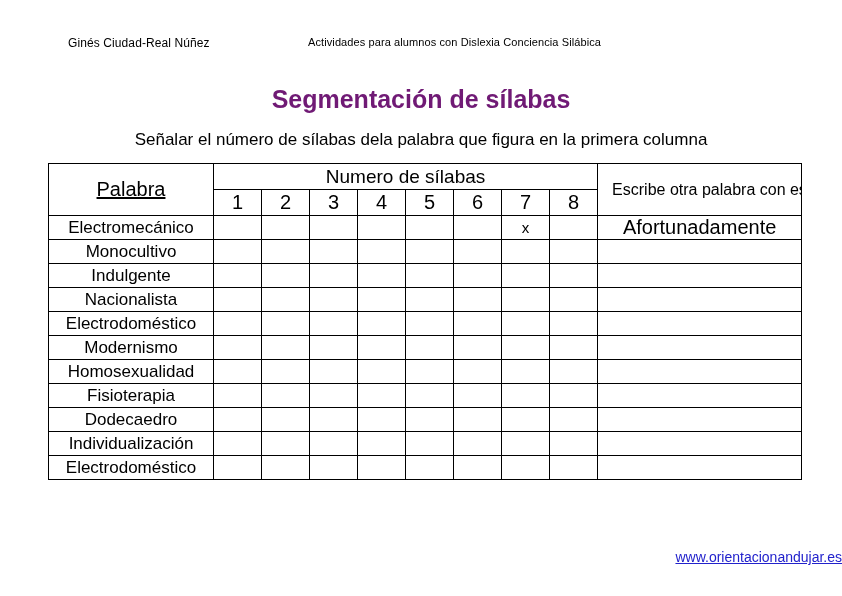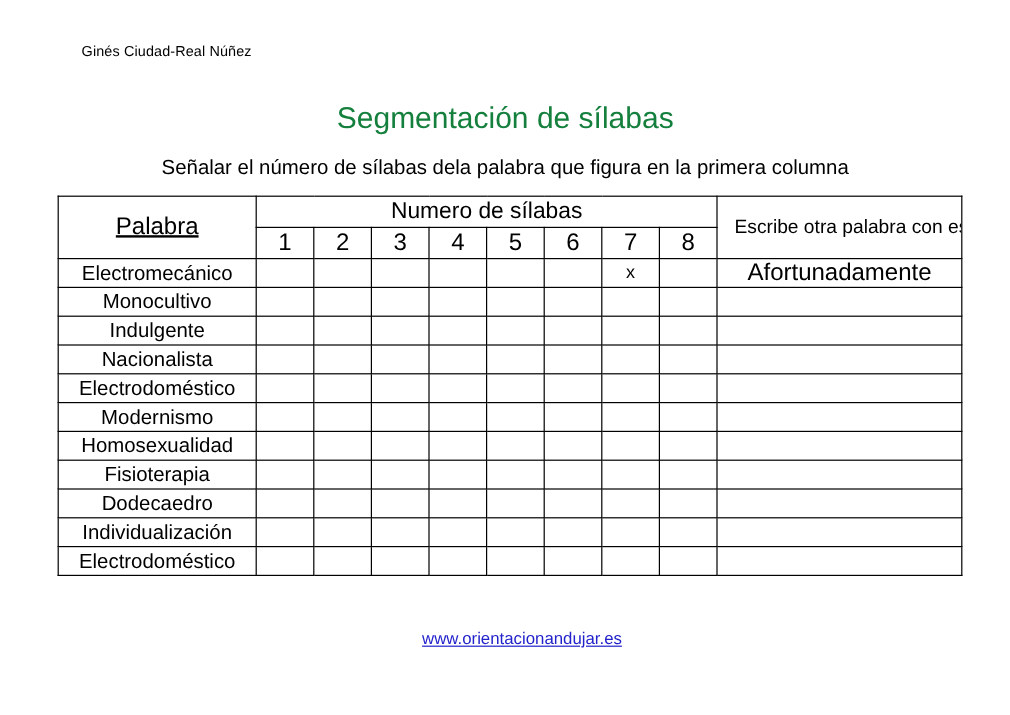--- a/index.html
+++ b/index.html
@@ -28,22 +28,22 @@
     top: 36px; left: 308px;
     font-size: 11px;
     letter-spacing: 0.1px;
   }
   .title {
     position: absolute;
     top: 85px; left: 0;
     width: 100%;
     text-align: center;
     font-size: 25px;
-    font-weight: normal;
-    color: #15803d;
+    font-weight: bold;
+    color: #701a75;
   }
   .subtitle {
     position: absolute;
     top: 130px; left: 0;
     width: 100%;
     text-align: center;
     font-size: 17px;
   }
   table.syllables {
     position: absolute;
@@ -70,38 +70,39 @@
     font-size: 16px;
     line-height: 1.25;
     white-space: normal;
     padding: 0 14px;
   }
   td.word  { font-size: 17px; height: 24px; }
   td.mark  { font-size: 15px; }
   td.other { font-size: 20px; }
   .footer {
     position: absolute;
-    top: 524px; left: 0;
+    top: 548px; left: 0;
     width: 100%;
-    text-align: center;
+    text-align: right;
     padding-left: 28px;
   }
   .footer a {
     font-size: 14px;
     color: #2222cc;
     text-decoration: underline;
     cursor: pointer;
   }
 </style>
 </head>
 <body>
 
 <div class="page">
 
   <span class="hdr-left">Ginés Ciudad-Real Núñez</span>
+  <span class="hdr-right">Actividades para alumnos con Dislexia Conciencia Silábica</span>
 
   <div class="title">Segmentación de sílabas</div>
   <div class="subtitle">Señalar el número de sílabas dela palabra que figura en la primera columna</div>
 
   <table class="syllables">
     <colgroup>
       <col class="c-word">
       <col class="c-num">
         <col class="c-num">
         <col class="c-num">

